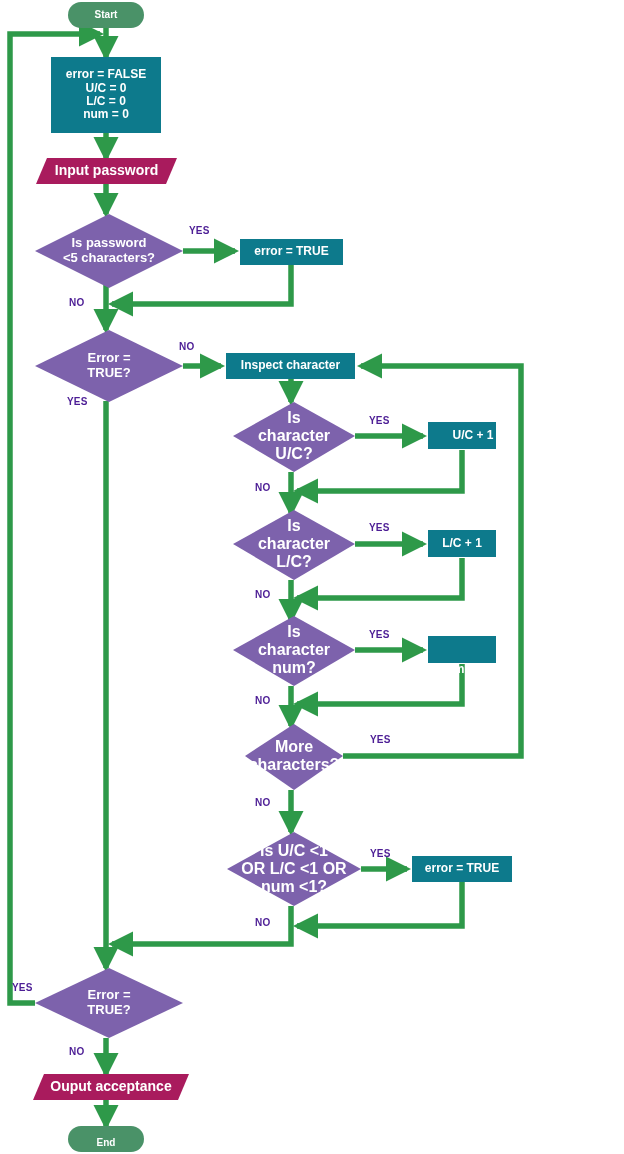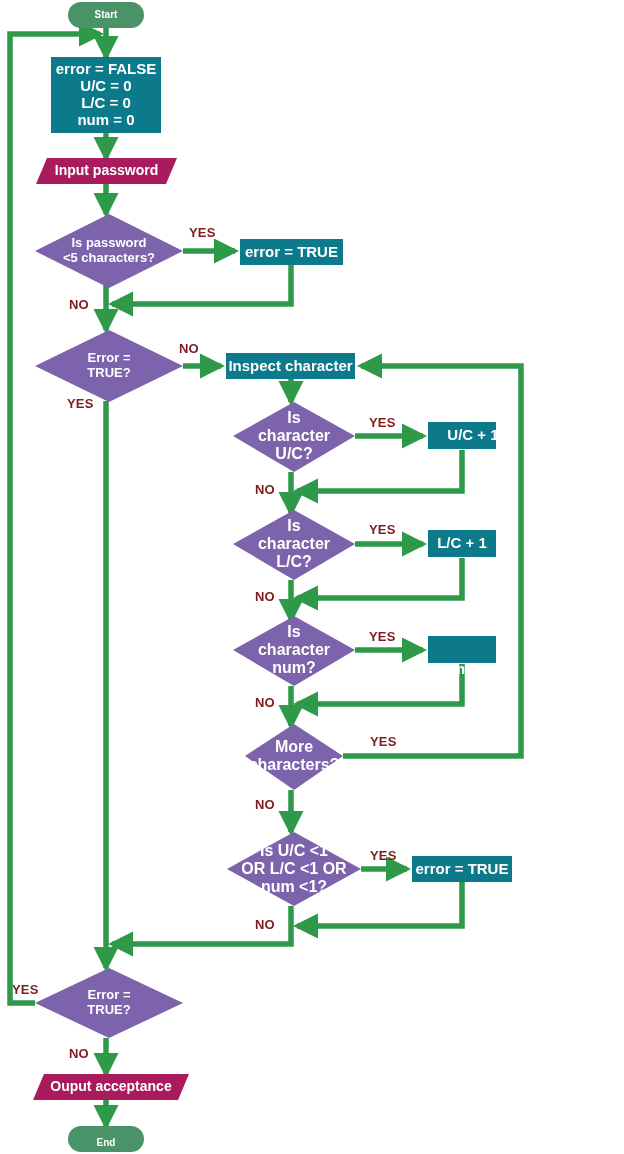--- a/index.html
+++ b/index.html
@@ -29,28 +29,28 @@
     justify-content:center;
     text-align:center;
     color:#ffffff;
     font-weight:bold;
     line-height:1.12;
     pointer-events:none;
     white-space:pre-line;
   }
   .edge-label{
     position:absolute;
-    color:#7f1d1d;
+    color:#4c1d95;
     font-weight:bold;
-    font-size:13px;
+    font-size:10px;
     letter-spacing:0.2px;
     white-space:nowrap;
   }
   .t-term{font-size:10px;}
-  .t-proc{font-size:15px;}
+  .t-proc{font-size:12px;}
   .t-io{font-size:14px;}
   .t-dec{font-size:13px;}
   .t-dec-sm{font-size:16px;}
 </style>
 </head>
 <body>
 
 <div id="flowchart-root">
 
   <svg id="flow-svg" viewBox="0 0 624 1154">

